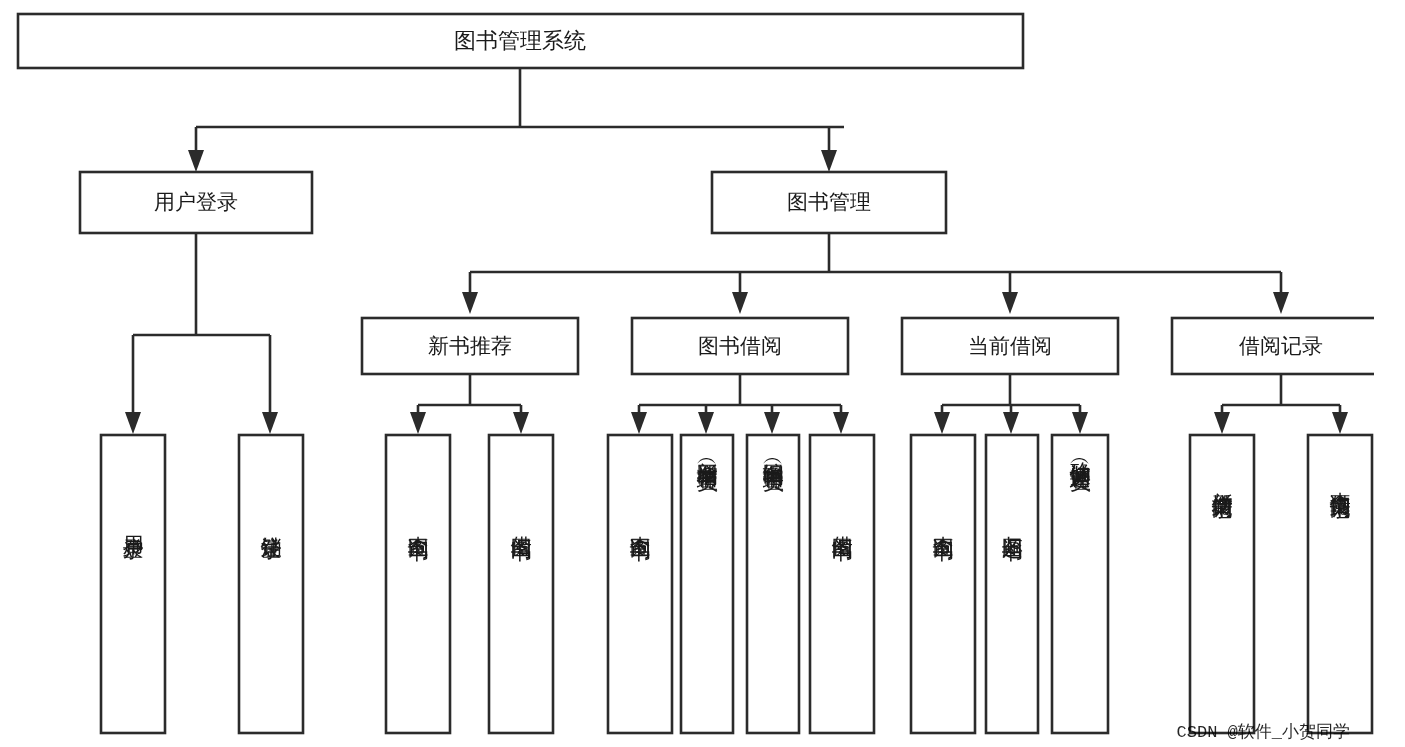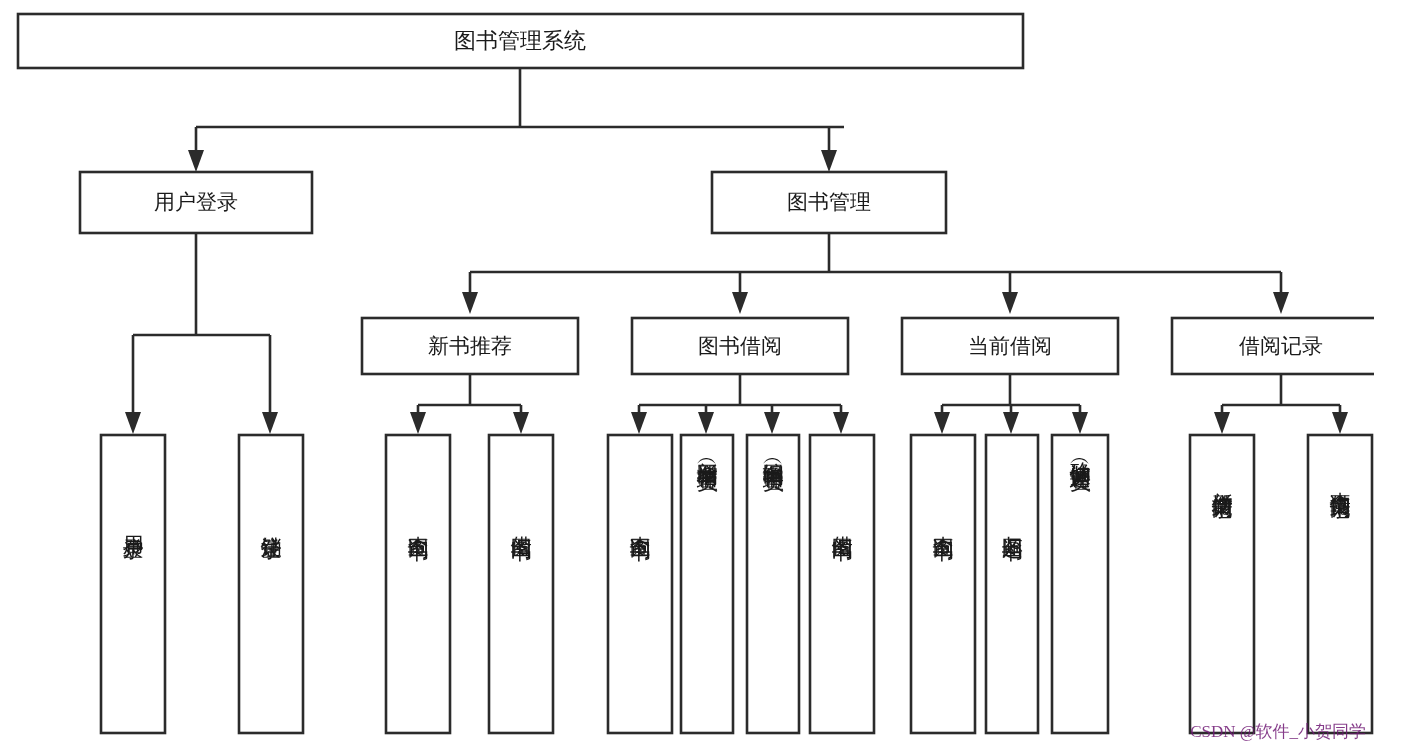--- a/index.html
+++ b/index.html
@@ -68,25 +68,25 @@
     text-orientation: upright;
     font-family: "DejaVu Sans", "Liberation Sans", sans-serif;
     font-size: 21px;
     line-height: 1.08;
     color: #1a1a1a;
     letter-spacing: 1.5px;
     white-space: nowrap;
   }
   .watermark {
     position: absolute;
-    right: 8px;
+    right: 24px;
     bottom: 4px;
-    font-family: Liberation Serif, serif;
+    font-family: Liberation Mono, monospace;
     font-size: 17px;
-    color: #701a75;
+    color: #000000;
     opacity: 0.85;
     white-space: nowrap;
     pointer-events: none;
   }
 </style>
 </head>
 <body>
 
 <div id="diagram-root">
 

